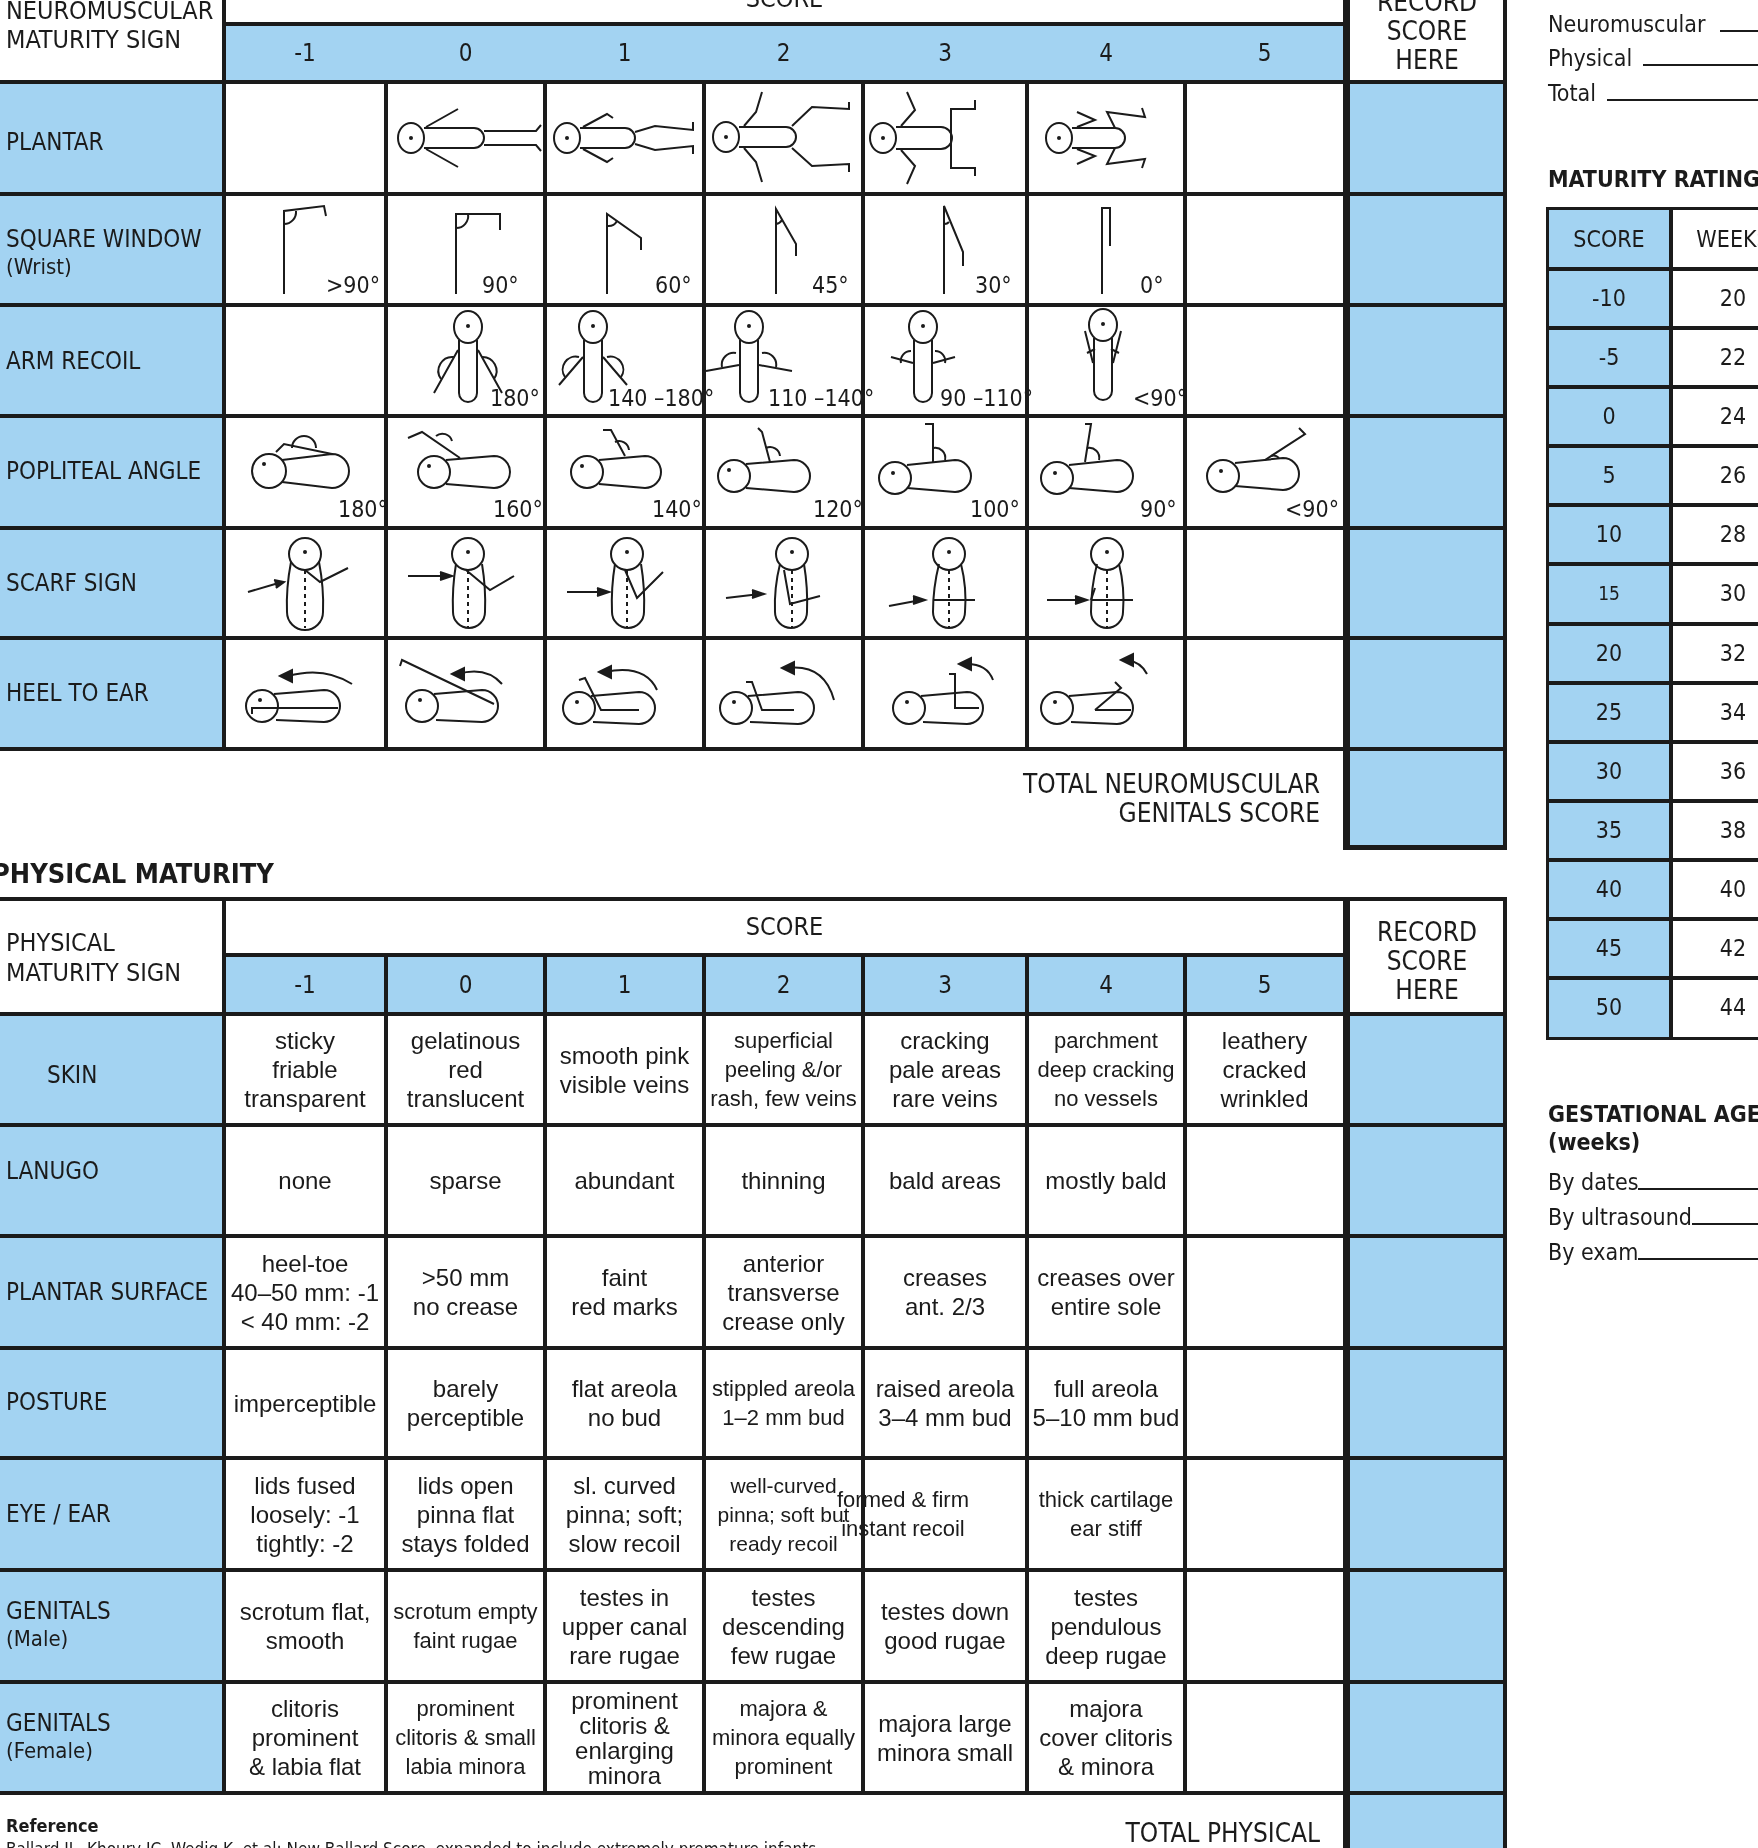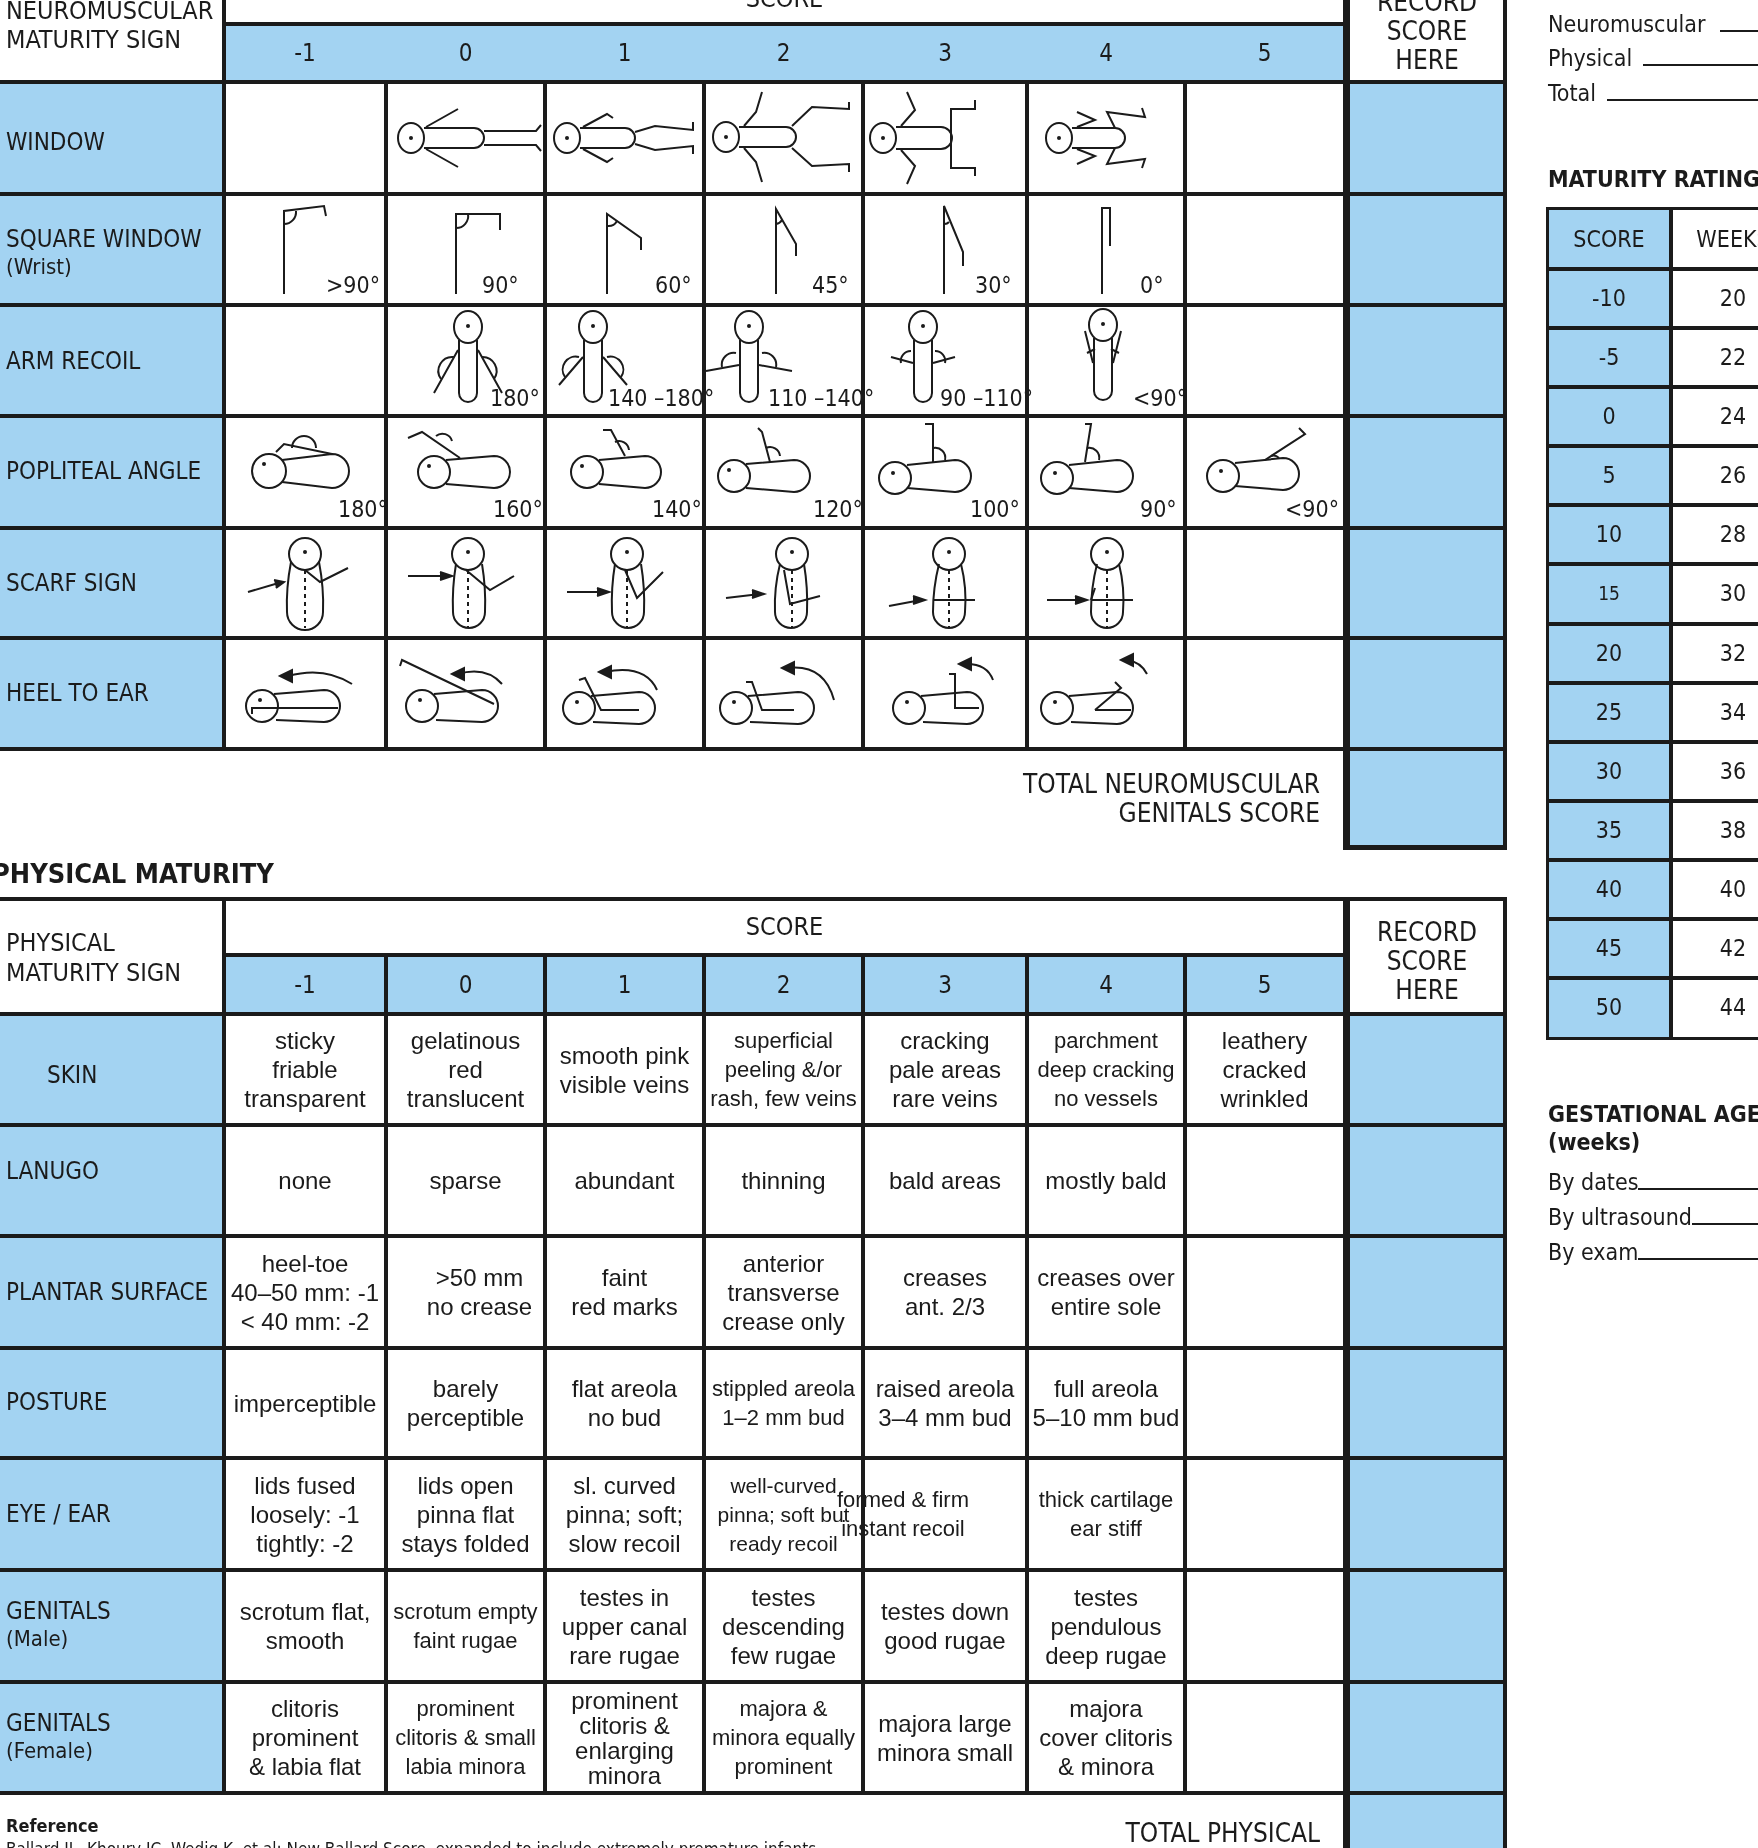--- a/index.html
+++ b/index.html
@@ -44,21 +44,21 @@
   <div class="numhdr" style="left:863px;top:24px;width:164px;height:58px;">3</div>
   <div class="numhdr" style="left:1027px;top:24px;width:158px;height:58px;">4</div>
   <div class="numhdr" style="left:1185px;top:24px;width:159px;height:58px;">5</div>
 
   <div class="abs" style="left:1350px;top:-12px;width:154px;text-align:center;font-size:26px;line-height:29px;">
     <div>RECORD</div>
     <div>SCORE</div>
     <div>HERE</div>
   </div>
 
-  <div class="lbl" style="top:128px;">WINDOW</div>
+  <div class="lbl" style="top:128px;">PLANTAR</div>
   <div class="lbl" style="top:225px;">SQUARE WINDOW</div>
   <div class="lbl" style="top:253px;font-size:22px;">(Wrist)</div>
   <div class="lbl" style="top:347px;">ARM RECOIL</div>
   <div class="lbl" style="top:457px;">POPLITEAL ANGLE</div>
   <div class="lbl" style="top:569px;">SCARF SIGN</div>
   <div class="lbl" style="top:679px;">HEEL TO EAR</div>
 
   <div class="hline" style="left:224px;top:22px;width:1126px;height:4px;"></div>
   <div class="hline" style="left:0;top:80px;width:1504px;height:4px;"></div>
   <div class="hline" style="left:0;top:192px;width:1504px;height:4px;"></div>
@@ -415,21 +415,21 @@
   <div class="cell cond" style="left:386px;top:1125px;width:159px;height:111px;">sparse</div>
   <div class="cell cond" style="left:545px;top:1125px;width:159px;height:111px;">abundant</div>
   <div class="cell cond" style="left:704px;top:1125px;width:159px;height:111px;">thinning</div>
   <div class="cell cond" style="left:863px;top:1125px;width:164px;height:111px;">bald areas</div>
   <div class="cell cond" style="left:1027px;top:1125px;width:158px;height:111px;">mostly bald</div>
   <div class="cell cond" style="left:1185px;top:1125px;width:159px;height:111px;"></div>
 
   <div class="cell cond" style="left:224px;top:1236px;width:162px;height:112px;">heel-toe
 40–50 mm: -1
 &lt; 40 mm: -2</div>
-  <div class="cell cond" style="left:400px;top:1236px;width:159px;height:112px;text-align:center;">&gt;50 mm
+  <div class="cell cond" style="left:386px;top:1236px;width:159px;height:112px;text-align:center;">&gt;50 mm
 no crease</div>
   <div class="cell cond" style="left:545px;top:1236px;width:159px;height:112px;">faint
 red marks</div>
   <div class="cell cond" style="left:704px;top:1236px;width:159px;height:112px;">anterior
 transverse
 crease only</div>
   <div class="cell cond" style="left:863px;top:1236px;width:164px;height:112px;">creases
 ant. 2/3</div>
   <div class="cell cond" style="left:1027px;top:1236px;width:158px;height:112px;">creases over
 entire sole</div>

